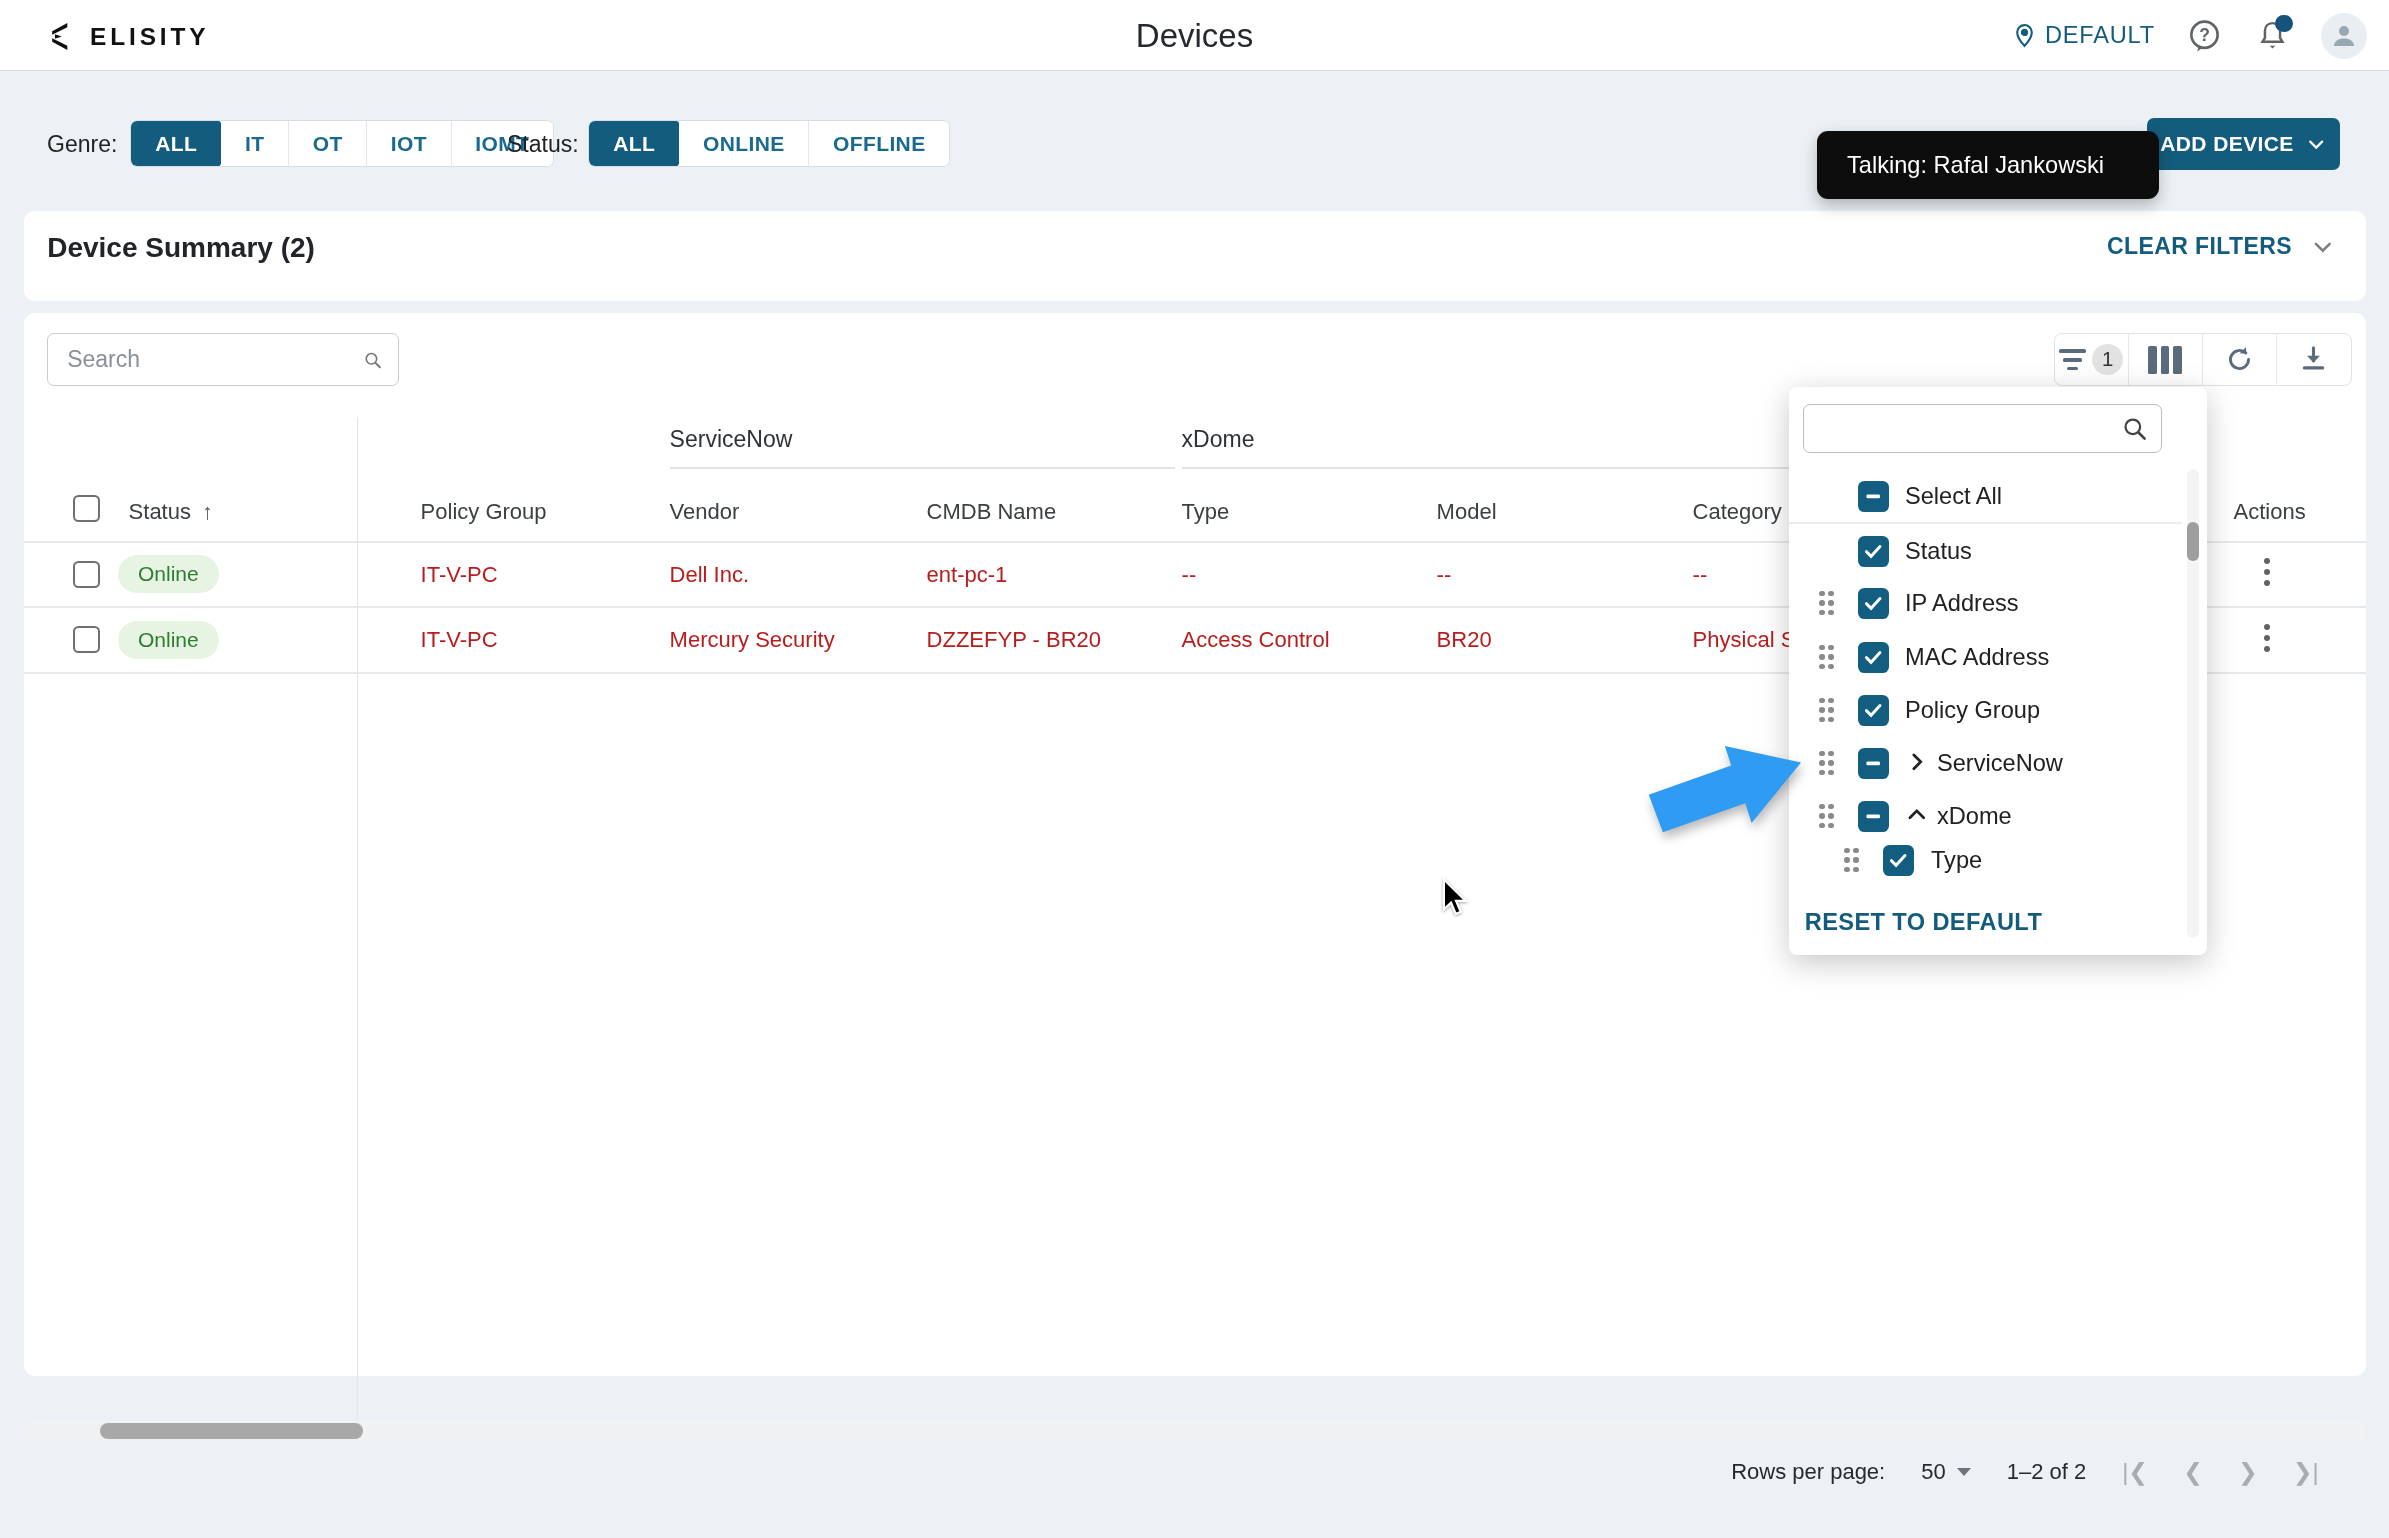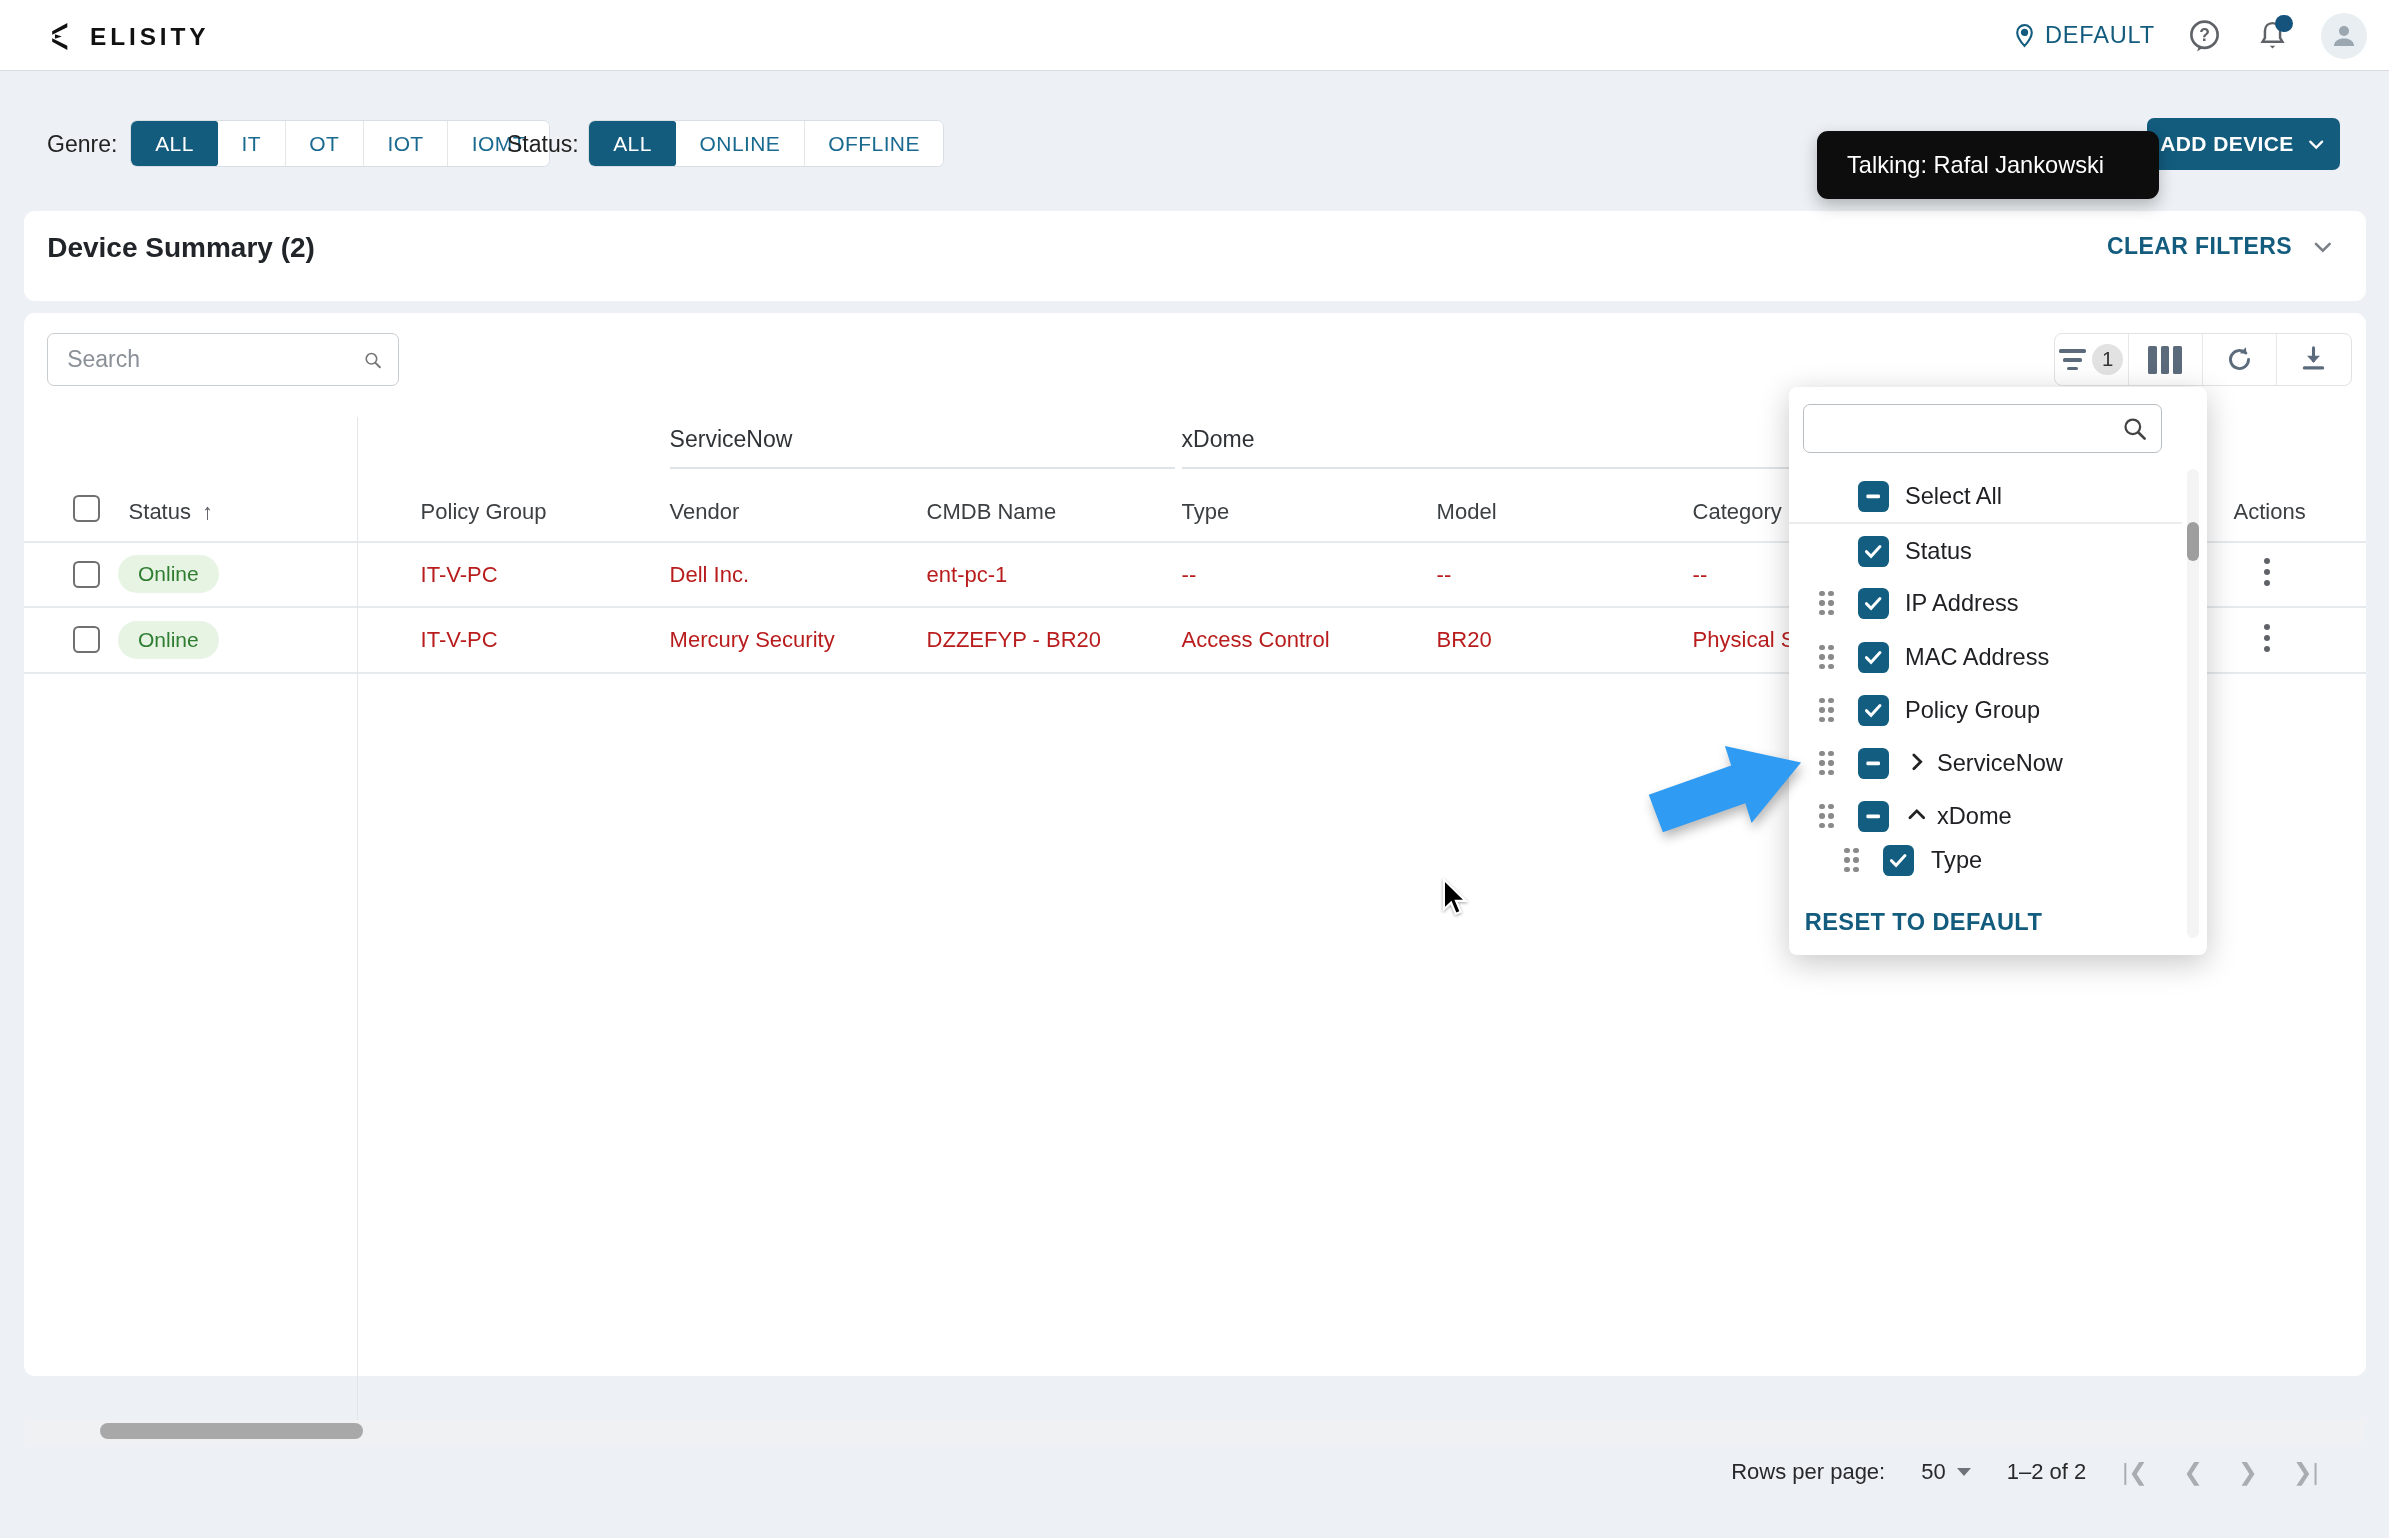--- a/index.html
+++ b/index.html
@@ -28,21 +28,21 @@
   .icon-btn { position:relative; width:38px; height:38px; display:flex; align-items:center; justify-content:center; }
   .bell-dot { position:absolute; top:-1.6px; right:-1.6px; width:17.3px; height:17.3px; border-radius:50%; background:#15537d; }
   .avatar { width:46px; height:46px; border-radius:50%; background:#e8eef1; display:flex; align-items:center; justify-content:center; }
 
   
   .filter-row { position:absolute; top:120px; left:0; width:2389px; height:49px; }
   .flt-label { font-size:23px; color:#222; position:absolute; top:11px; }
   .btn-group { position:absolute; top:0; display:flex; border:1.6px solid #d8dee4; border-radius:7px; background:#fff; overflow:hidden; height:47px; }
   .btn-group .seg {
     min-width:63px; padding:0 23.6px; display:flex; align-items:center; justify-content:center;
-    font-size:21px; font-weight:400; color:#1a6a90; background:#fff; border-right:1.6px solid #e3e7ea; cursor:pointer; letter-spacing:0.4px;
+    font-size:21px; font-weight:700; color:#1a6a90; background:#fff; border-right:1.6px solid #e3e7ea; cursor:pointer; letter-spacing:0.4px;
   }
   .btn-group .seg:last-child { border-right:none; }
   .btn-group .seg.sel { background:#135c7e; color:#fff; border-radius:6.3px; margin:-0.8px; padding:0 25px; border-right:none; }
 
   .add-device {
     position:absolute; left:2147px; top:118px; width:193px; height:52px;
     background:#135c7e; color:#fff; border-radius:7px; display:flex; align-items:center; justify-content:center;
     gap:12.6px; font-size:21px; font-weight:600; letter-spacing:0.4px; z-index:10; cursor:pointer;
   }
   .tooltip {
@@ -139,20 +139,21 @@
 
 <div class="topbar">
   <div class="logo-wrap">
     <svg width="33" height="35" viewBox="0 0 24 24">
       <path d="M15.5 2.2 L4.5 8.2 L4.5 10.8 L15.5 5.2 Z" fill="#111"></path>
       <path d="M15.5 21.8 L4.5 15.8 L4.5 13.2 L15.5 18.8 Z" fill="#111"></path>
       <path d="M6.5 10.4 L11.5 12 L6.5 13.6 Z" fill="#111"></path>
     </svg>
     <span class="logo-text">ELISITY</span>
   </div>
+  <div class="page-title">Devices</div>
   <div class="top-right">
     <div class="site-btn">
       <svg width="25" height="25" viewBox="0 0 24 24">
         <path d="M12 2c-3.9 0-7 3.1-7 7 0 5.2 7 13 7 13s7-7.8 7-13c0-3.9-3.1-7-7-7zm0 9.5A2.5 2.5 0 1 1 12 6.5a2.5 2.5 0 0 1 0 5z" fill="none" stroke="#135c7e" stroke-width="2"></path>
         <circle cx="12" cy="9" r="2" fill="#135c7e"></circle>
       </svg>
       <span>DEFAULT</span>
     </div>
     <div class="icon-btn">
       <svg width="35" height="35" viewBox="0 0 24 24">

